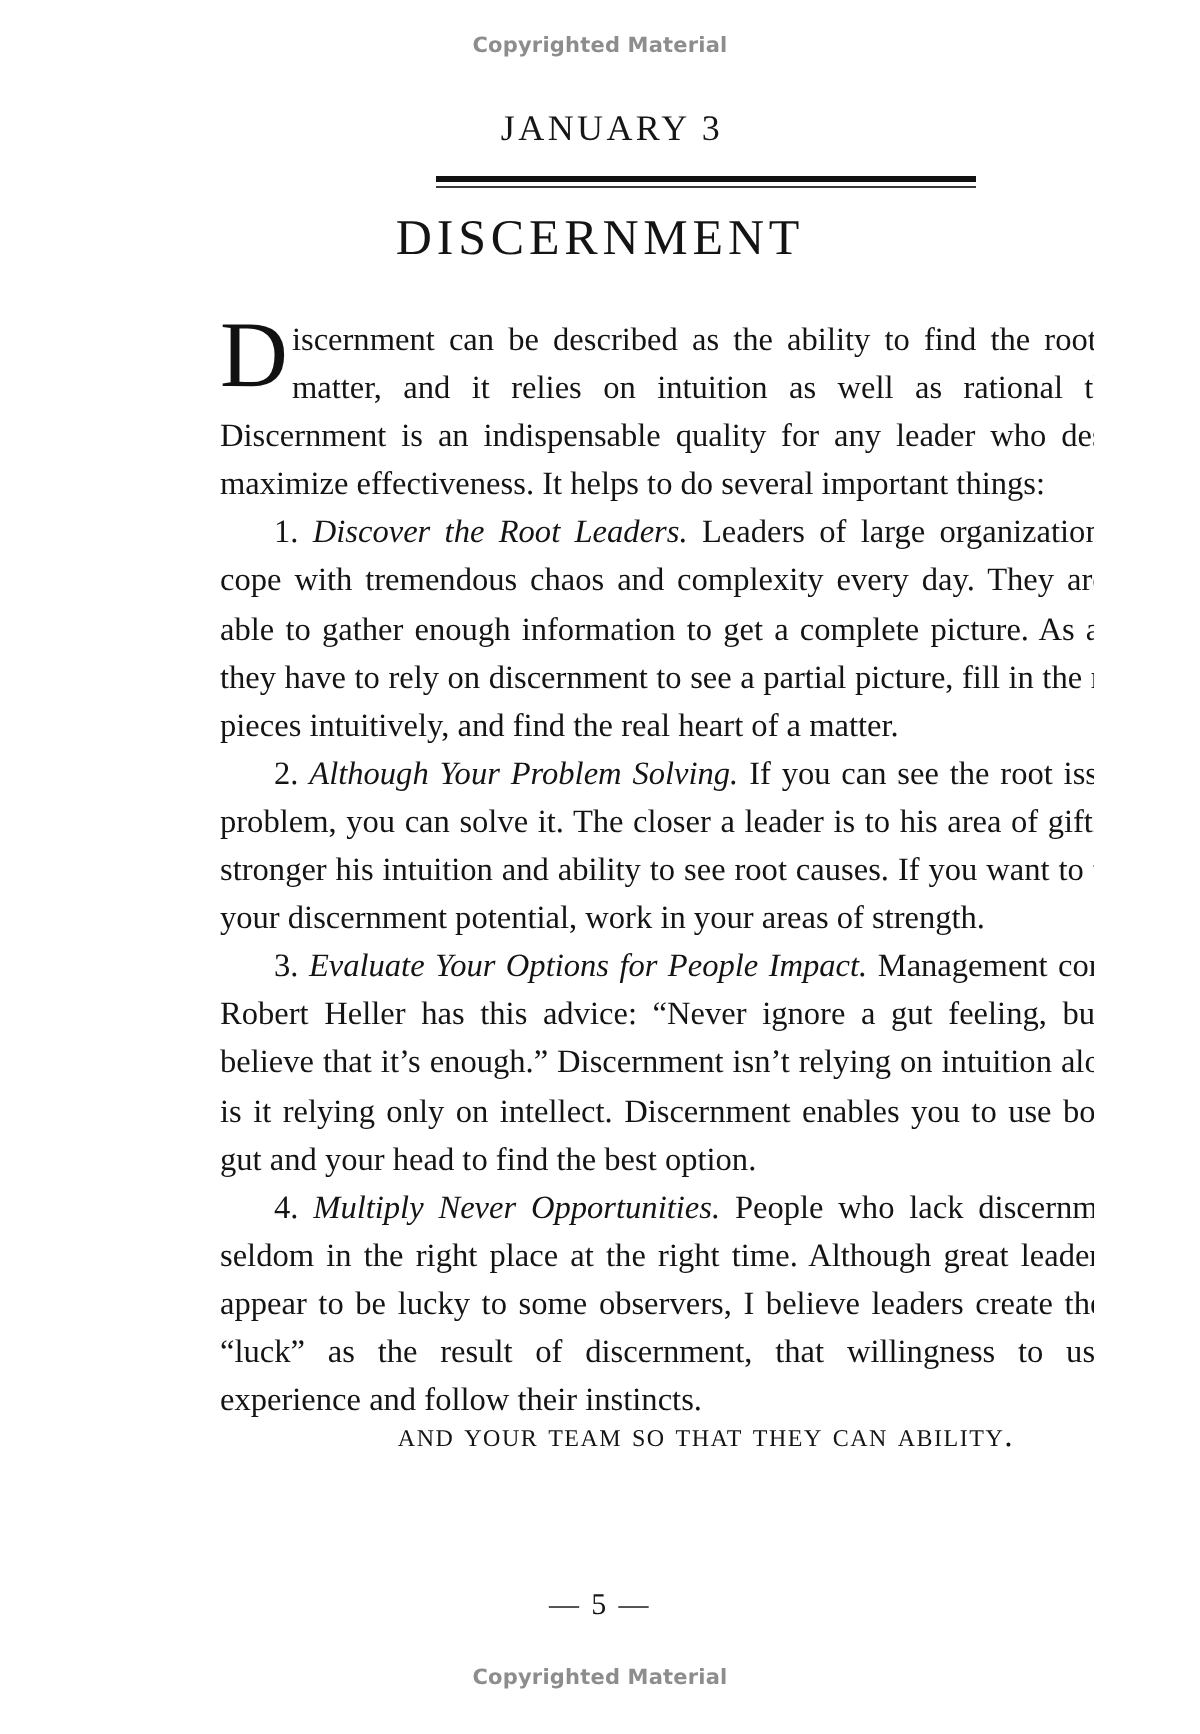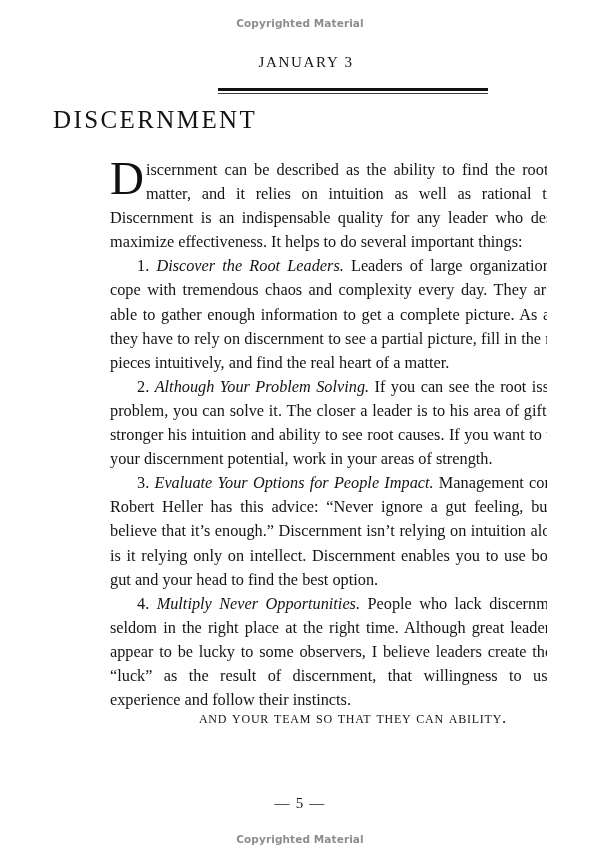--- a/index.html
+++ b/index.html
@@ -36,21 +36,21 @@
   .watermark-top    { top: 17px; }
   .watermark-bottom { top: 833px; }
 
   
   .date-heading {
     position: absolute;
     left: 0;
     right: 0;
     top: 54px;
     text-align: center;
-    font-size: 15px;
+    font-size: 18px;
     letter-spacing: 1.7px;
     font-weight: 400;
     color: #161616;
     white-space: nowrap;
     margin-left: 12px;
   }
 
   
   .rule-wrap {
     position: absolute;
@@ -70,21 +70,21 @@
     height: 1px;
     background: #3a3a3a;
   }
 
   
   .chapter-title {
     position: absolute;
     left: 0;
     right: 0;
     top: 106px;
-    text-align: left;
+    text-align: center;
     font-size: 25px;
     letter-spacing: 2.4px;
     font-weight: 400;
     color: #141414;
     white-space: nowrap;
   }
 
   
   .body-col {
     position: absolute;

